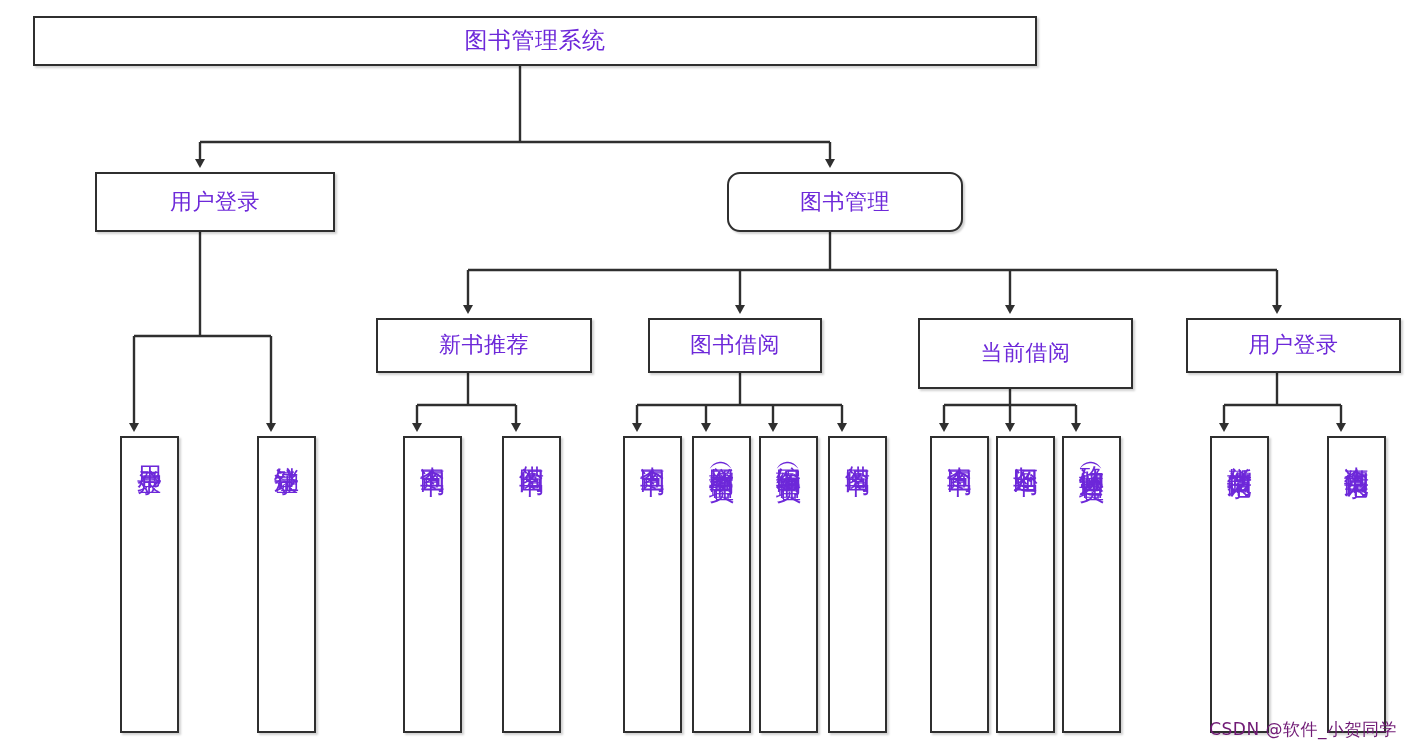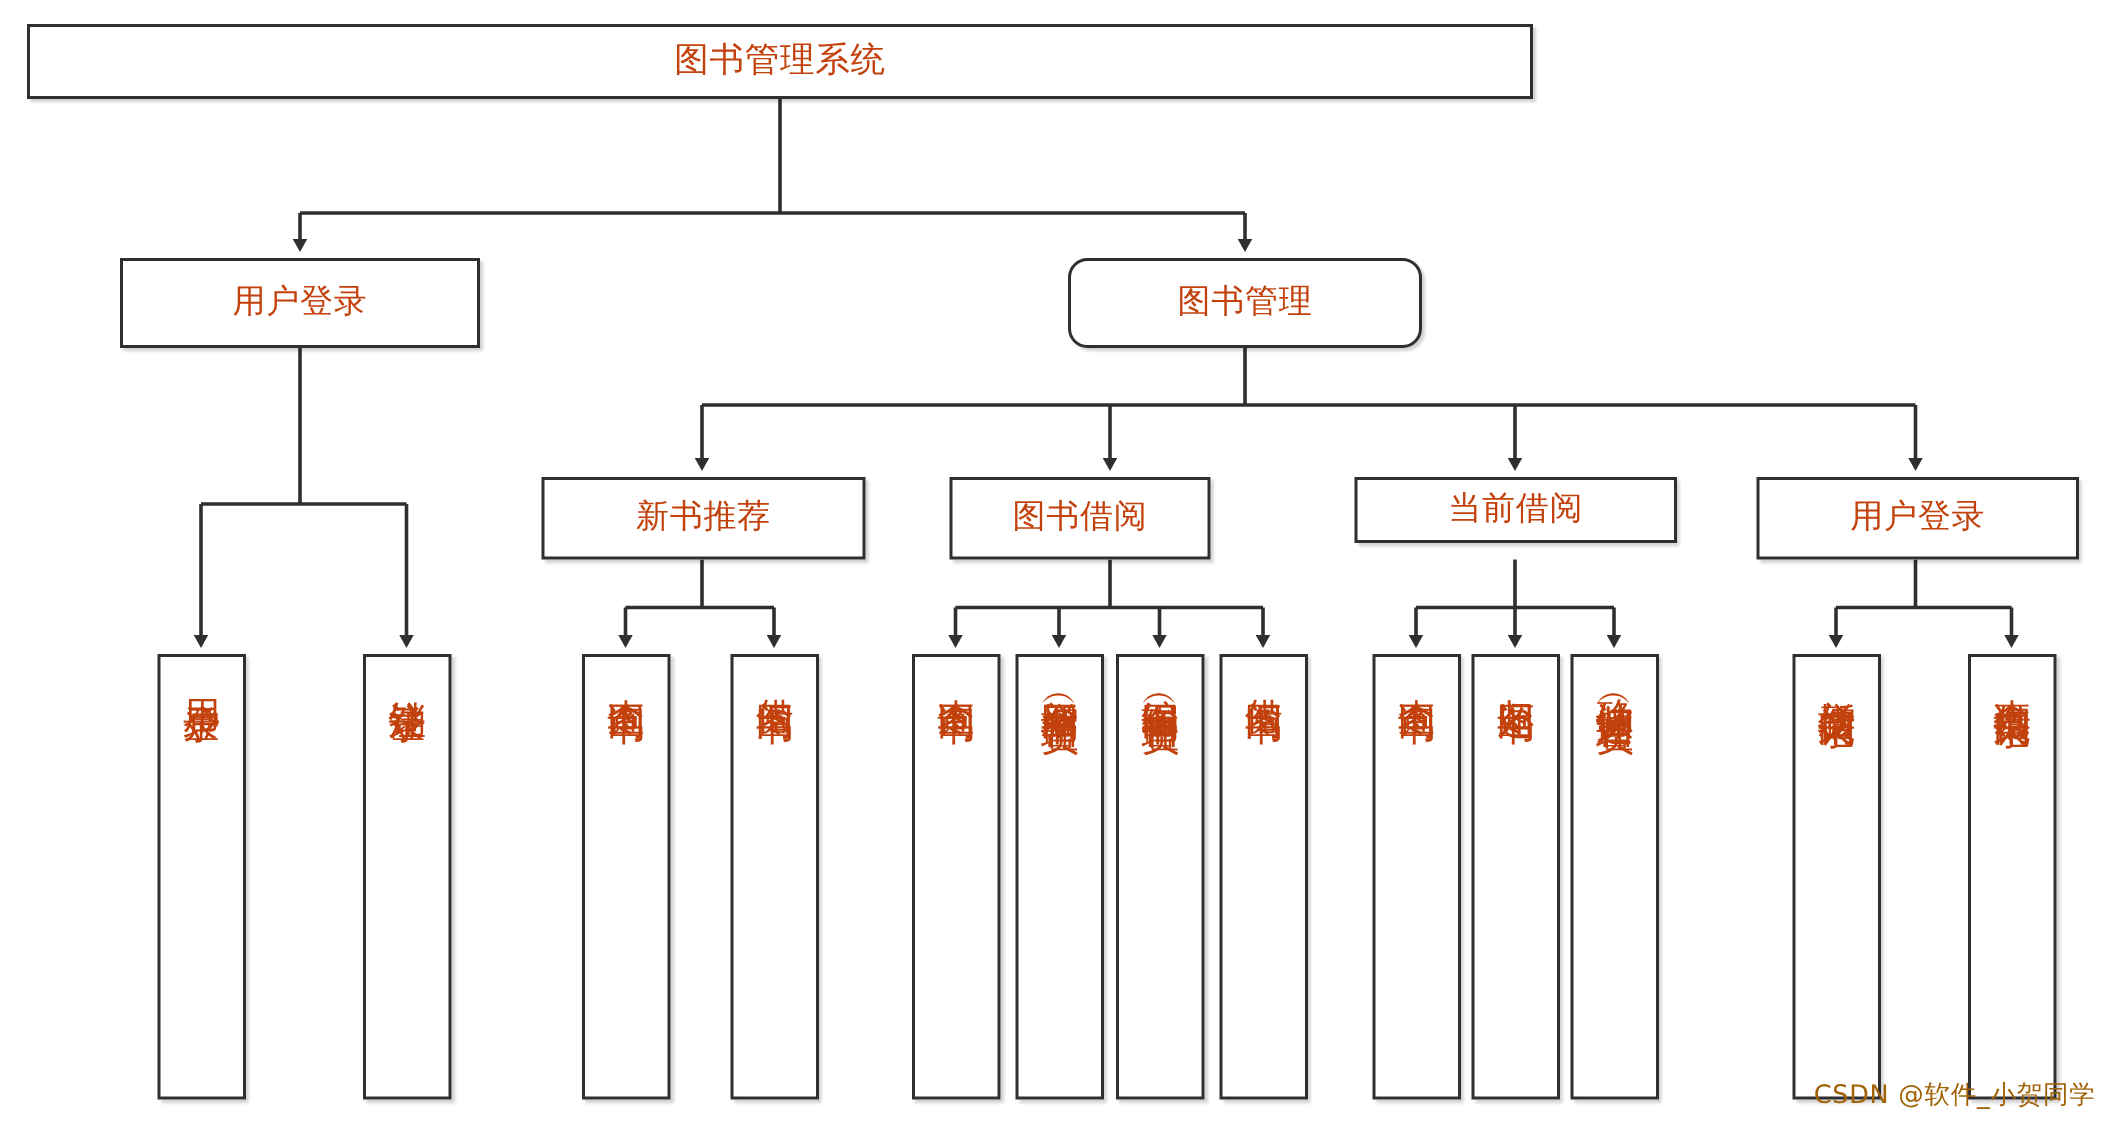--- a/index.html
+++ b/index.html
@@ -29,21 +29,22 @@
   .node {
     position: absolute;
     box-sizing: border-box;
     background: #ffffff;
     border: 2px solid #2f2f2f;
     box-shadow: 2px 2px 2px rgba(0,0,0,0.18);
     display: flex;
     align-items: center;
     justify-content: center;
     text-align: center;
-    color: #c2410c;
+    color: #6d28d9;
+    margin-left: 15px;
   }
   .node .label {
     display: block;
     line-height: 1.12;
     letter-spacing: 0.5px;
   }
   
   .node.horiz .label {
     writing-mode: horizontal-tb;
     font-size: 22px;
@@ -63,21 +64,21 @@
     font-size: 25px;
     line-height: 1.0;
     letter-spacing: 2px;
     white-space: nowrap;
   }
   #watermark {
     position: absolute;
     right: 8px;
     bottom: 6px;
     font-size: 17px;
-    color: #a16207;
+    color: #701a75;
     letter-spacing: 0.5px;
     white-space: nowrap;
     user-select: none;
   }
 </style>
 </head>
 <body>
 
 <div id="diagram-root">
 
@@ -141,21 +142,21 @@
   <div class="node horiz" style="left:712px; top:172px; width:236px; height:60px;border-radius:13px;">
     <span class="label">图书管理</span>
   </div>
 
   <div class="node horiz" style="left:361px; top:318px; width:216px; height:55px;">
     <span class="label">新书推荐</span>
   </div>
   <div class="node horiz" style="left:633px; top:318px; width:174px; height:55px;">
     <span class="label">图书借阅</span>
   </div>
-  <div class="node horiz" style="left:903px; top:318px; width:215px; height:44px;">
+  <div class="node horiz" style="left:903px; top:318px; width:215px; height:71px;">
     <span class="label">当前借阅</span>
   </div>
   <div class="node horiz" style="left:1171px; top:318px; width:215px; height:55px;">
     <span class="label">用户登录</span>
   </div>
 
   <div class="node vert" style="left:105px; top:436px; width:59px; height:297px;">
     <span class="label">用户登录</span>
   </div>
   <div class="node vert" style="left:242px; top:436px; width:59px; height:297px;">

